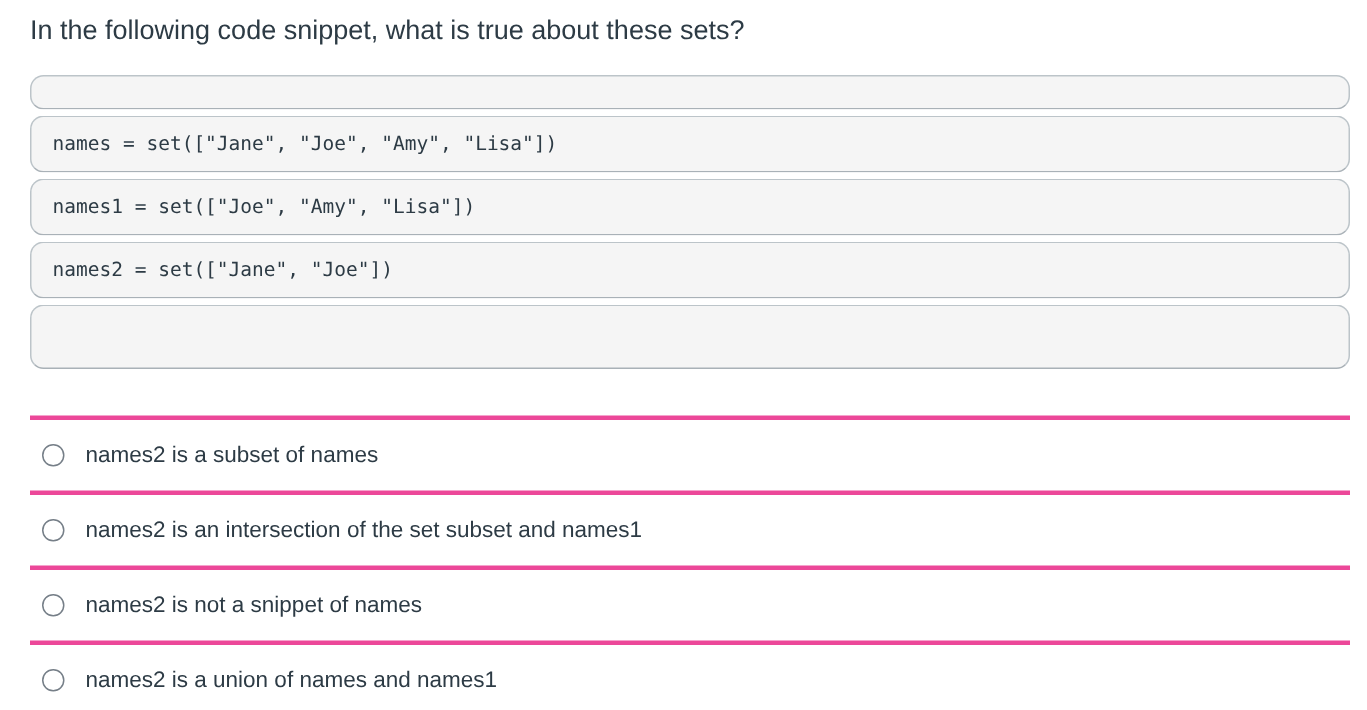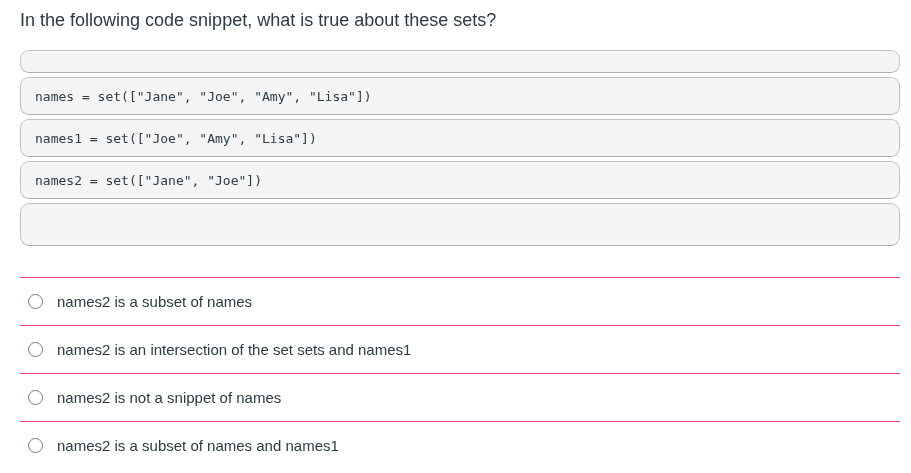--- a/index.html
+++ b/index.html
@@ -47,21 +47,21 @@
   }
   .code-box.empty-top { height: 23px; }
   .code-box.code-line { height: 38px; }
   .code-box.empty-bottom { height: 43px; }
   .answers {
     margin-top: 31px;
   }
   .answer-row {
     display: flex;
     align-items: center;
-    border-top: 1px solid #ec4899;
+    border-top: 3px solid #ec4899;
     padding: 14px 0;
     cursor: pointer;
   }
   .radio {
     box-sizing: border-box;
     width: 15px;
     height: 15px;
     border: 1.5px solid #767f88;
     border-radius: 50%;
     background: #ffffff;
@@ -92,28 +92,28 @@
 
   <div class="answers">
 
     <div class="answer-row">
       <span class="radio"></span>
       <span class="answer-label">names2 is a subset of names</span>
     </div>
 
     <div class="answer-row">
       <span class="radio"></span>
-      <span class="answer-label">names2 is an intersection of the set sets and names1</span>
+      <span class="answer-label">names2 is an intersection of the set subset and names1</span>
     </div>
 
     <div class="answer-row">
       <span class="radio"></span>
       <span class="answer-label">names2 is not a snippet of names</span>
     </div>
 
     <div class="answer-row">
       <span class="radio"></span>
-      <span class="answer-label">names2 is a subset of names and names1</span>
+      <span class="answer-label">names2 is a union of names and names1</span>
     </div>
 
   </div>
 
 </div>
 
 </body></html>

